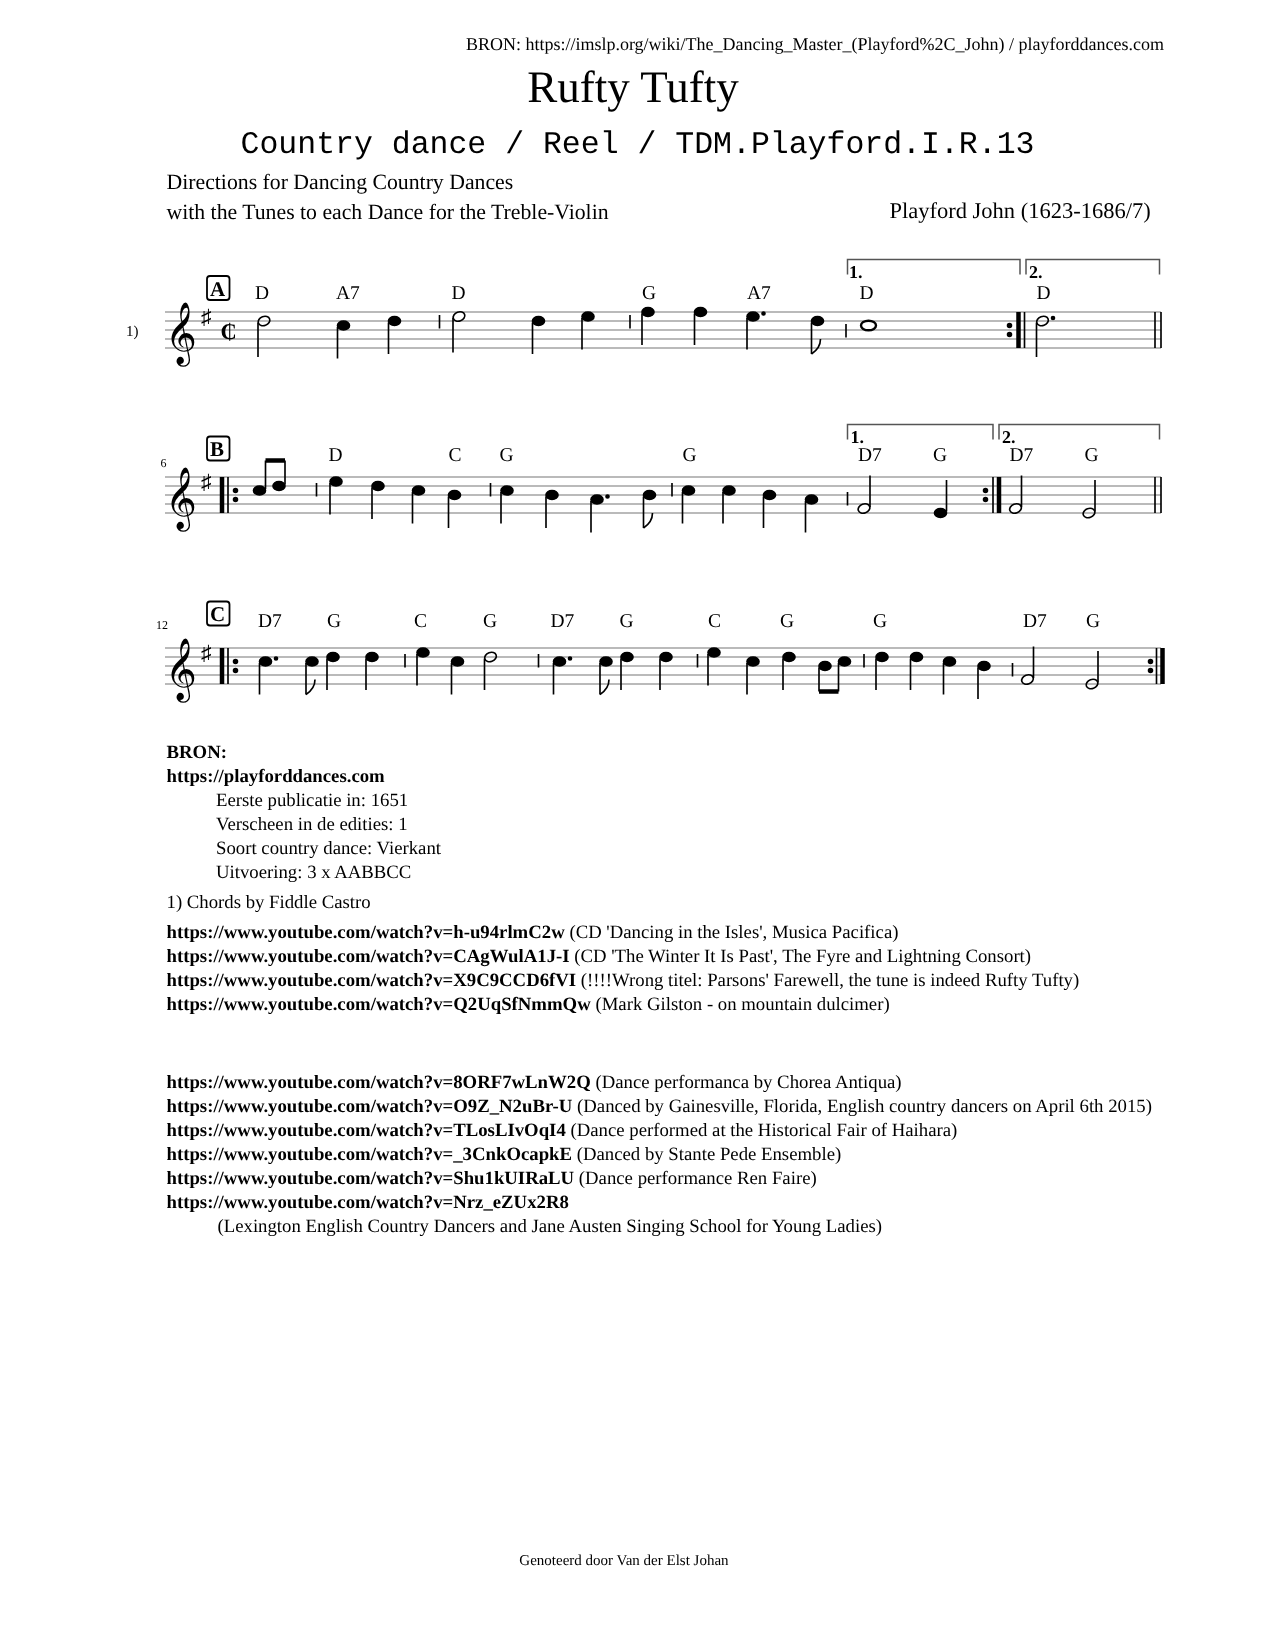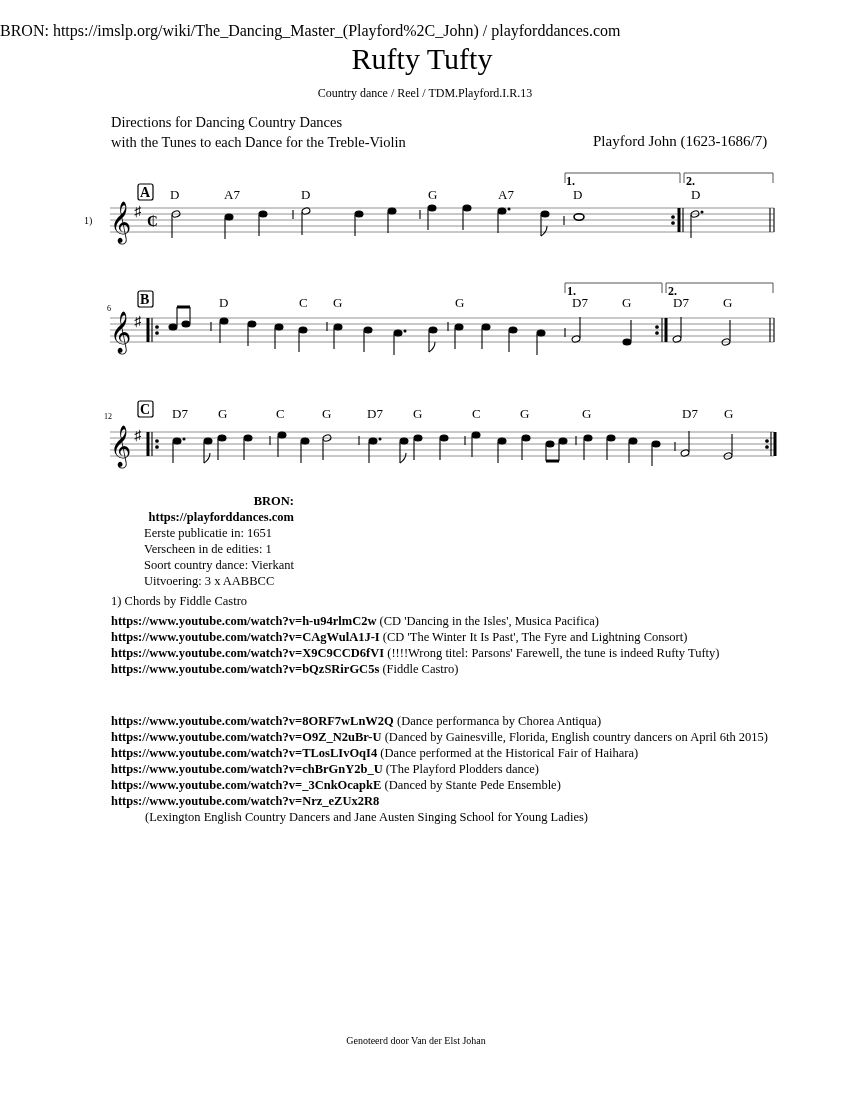--- a/index.html
+++ b/index.html
@@ -1,26 +1,26 @@
 <!DOCTYPE html>
 <html><head>
 <meta charset="utf-8">
 <style>
   html, body { margin:0; padding:0; background:#fff; }
   body { width:850px; height:1100px; position:relative; overflow:hidden;
          font-family:"Liberation Serif", "DejaVu Serif", serif; color:#000; }
   .abs { position:absolute; white-space:nowrap; }
-  .source { top:22px; left:0; width:776px; text-align:left; font-size:16px; }
+  .source { top:22px; left:0; width:776px; text-align:right; font-size:12px; }
   .title { top:42px; left:0; width:844px; text-align:center; font-size:30px; }
-  .subtitle { top:86px; left:0; width:850px; text-align:center; font-size:12px; }
+  .subtitle { top:86px; left:0; width:850px; text-align:center; font-size:21px;font-family:Liberation Mono, monospace; }
   .book { top:112px; left:111px; font-size:14.5px; line-height:20px; }
   .composer { top:133px; left:593px; font-size:15px; }
   svg.score { position:absolute; left:0; top:0; }
   .notes { position:absolute; top:493px; left:111px; font-size:12.5px; line-height:16px; }
-  .notes .b { font-weight:bold;text-align:right; }
+  .notes .b { font-weight:bold; }
   .indent { padding-left:33px; }
   .links { position:absolute; left:111px; font-size:12.5px; line-height:16px; }
   .links .url { font-weight:bold;margin-top:42px; }
   .footer { top:1035px; left:0; width:832px; text-align:center; font-size:10px; }
 </style>
 </head>
 <body>
 
 <div class="abs source">BRON: https://imslp.org/wiki/The_Dancing_Master_(Playford%2C_John) / playforddances.com</div>
 <div class="abs title">Rufty Tufty</div>
@@ -293,26 +293,26 @@
   <div class="indent">Soort country dance: Vierkant</div>
   <div class="indent">Uitvoering: 3 x AABBCC</div>
   <div style="height:4px"></div>
   <div>1) Chords by Fiddle Castro</div>
 </div>
 
 <div class="links" style="top:613px;">
   <div><span class="url">https://www.youtube.com/watch?v=h-u94rlmC2w</span><span> (CD 'Dancing in the Isles', Musica Pacifica)</span></div>
   <div><span class="url">https://www.youtube.com/watch?v=CAgWulA1J-I</span><span> (CD 'The Winter It Is Past', The Fyre and Lightning Consort)</span></div>
   <div><span class="url">https://www.youtube.com/watch?v=X9C9CCD6fVI</span><span> (!!!!Wrong titel: Parsons' Farewell, the tune is indeed Rufty Tufty)</span></div>
-  <div><span class="url">https://www.youtube.com/watch?v=bQzSRirGC5s</span><span> (Fiddle Castro)</span></div>
+  <div><span class="url">https://www.youtube.com/watch?v=Q2UqSfNmmQw</span><span> (Mark Gilston - on mountain dulcimer)</span></div>
 </div>
 
 <div class="links" style="top:713px;">
   <div><span class="url">https://www.youtube.com/watch?v=8ORF7wLnW2Q</span><span> (Dance performanca by Chorea Antiqua)</span></div>
   <div><span class="url">https://www.youtube.com/watch?v=O9Z_N2uBr-U</span><span> (Danced by Gainesville, Florida, English country dancers on April 6th 2015)</span></div>
   <div><span class="url">https://www.youtube.com/watch?v=TLosLIvOqI4</span><span> (Dance performed at the Historical Fair of Haihara)</span></div>
-  <div><span class="url">https://www.youtube.com/watch?v=chBrGnY2b_U</span><span> (The Playford Plodders dance)</span></div>
   <div><span class="url">https://www.youtube.com/watch?v=_3CnkOcapkE</span><span> (Danced by Stante Pede Ensemble)</span></div>
+  <div><span class="url">https://www.youtube.com/watch?v=Shu1kUIRaLU</span><span> (Dance performance Ren Faire)</span></div>
   <div><span class="url">https://www.youtube.com/watch?v=Nrz_eZUx2R8</span><span></span></div>
   <div class="indent" style="padding-left:34px">(Lexington English Country Dancers and Jane Austen Singing School for Young Ladies)</div>
 </div>
 
 <div class="abs footer">Genoteerd door Van der Elst Johan</div>
 
 </body></html>

